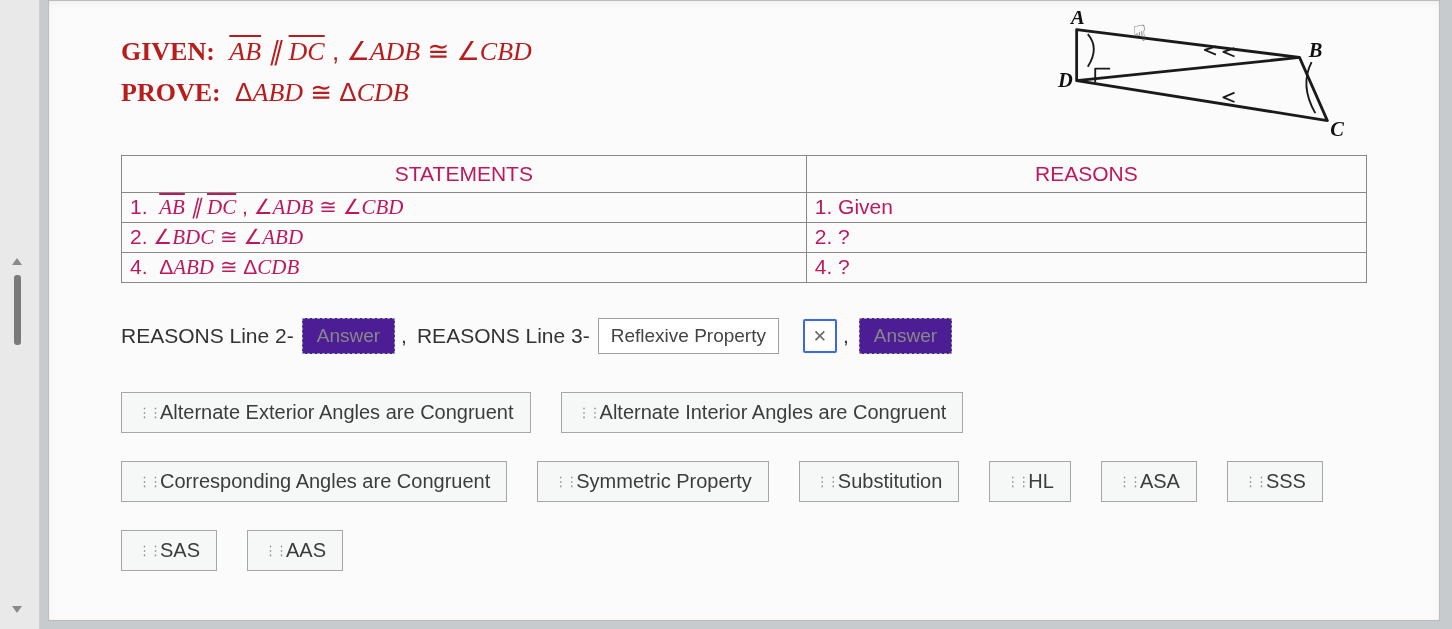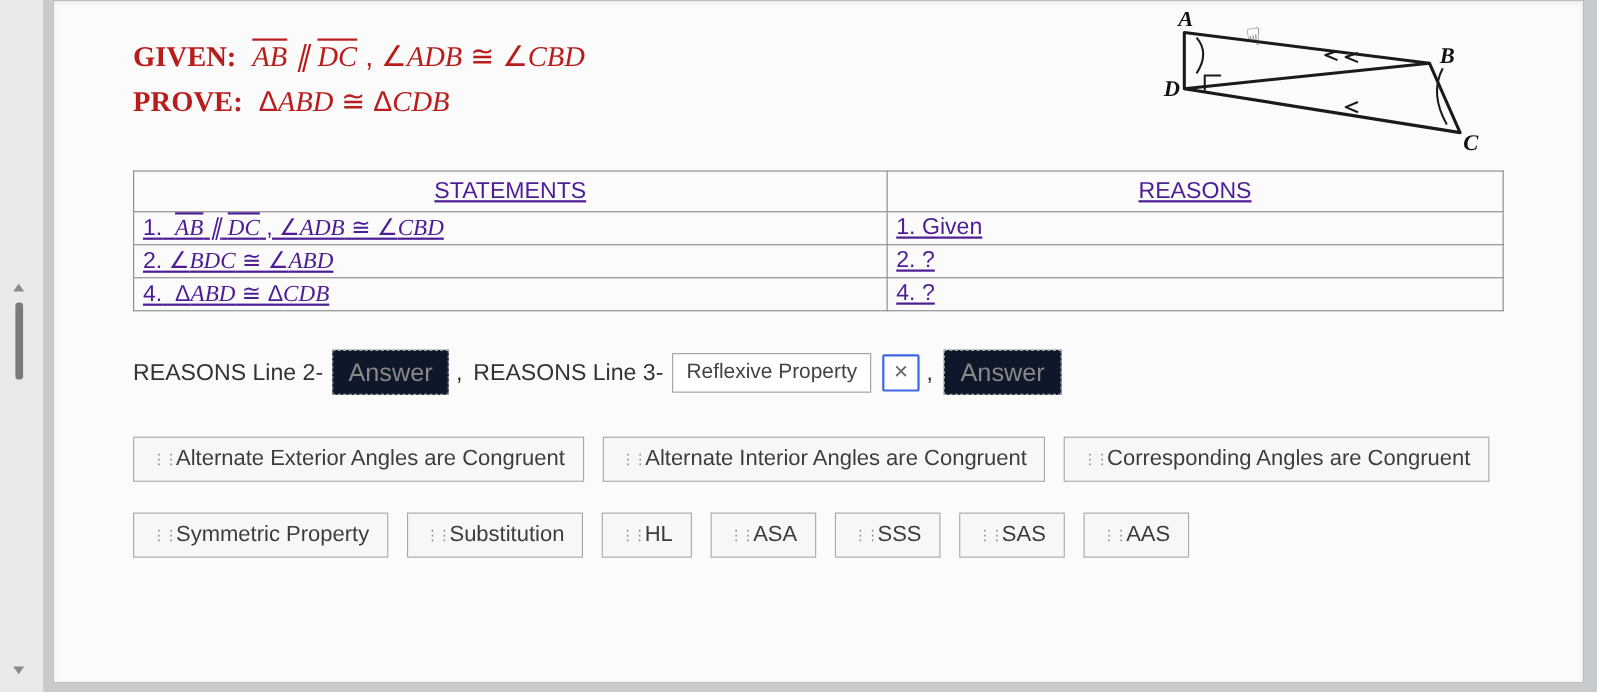--- a/index.html
+++ b/index.html
@@ -60,22 +60,21 @@
     position: absolute; left: 96px; top: 10px;
     font-size: 22px; color: #4c4c4c; user-select: none;
     transform: rotate(-5deg);
   }
 
   .proof-table {
     width: 100%;
     border-collapse: collapse;
     margin-top: 14px;
     font-size: 21px;
-    color: #4c1d95;
-    text-decoration: underline;
+    color: #be185d;
   }
   .proof-table th, .proof-table td {
     border: 1px solid #888;
     padding: 2px 8px;
     text-align: left;
     vertical-align: top;
   }
   .proof-table th { font-weight: 400; text-align: center; padding: 6px 0; }
   .proof-table td.stmt { width: 55%; }
 
@@ -85,46 +84,46 @@
     flex-wrap: wrap;
     align-items: center;
     gap: 8px;
     font-size: 21px;
     color: #333;
   }
   .answer-slot {
     border: 1.5px dashed #9aa0a3;
     color: #888;
     padding: 6px 14px;
-    background: #0f172a;
-    font-size: 23px;
+    background: #4c1d95;
+    font-size: 19px;
   }
   .filled-answer {
-    display: inline-flex; align-items: center; gap: 10px;
+    display: inline-flex; align-items: center; gap: 24px;
   }
   .filled-answer .fa-text {
     border: 1px solid #9aa0a3;
     padding: 6px 12px;
     background: #fff;
     font-size: 19px;
     color: #444;
   }
   .filled-answer .fa-x {
     width: 34px; height: 34px;
     border: 2px solid #3d66e8;
     display: flex; align-items: center; justify-content: center;
     color: #6b6b6b; font-size: 17px; background: #fff;
     border-radius: 2px;
     cursor: pointer;
   }
   .comma { margin: 0 2px 0 -2px; }
 
   .bank {
     margin-top: 38px;
-    display: flex; flex-wrap: wrap; gap: 28px 17px;
+    display: flex; flex-wrap: wrap; gap: 28px 30px;
     align-items: center;
   }
   .bank-item {
     display: inline-flex; align-items: center; gap: 10px;
     border: 1px solid #a7a7a7;
     background: #f6f7f7;
     padding: 8px 16px;
     font-size: 20px; color: #3c3c3c;
     cursor: grab;
   }

